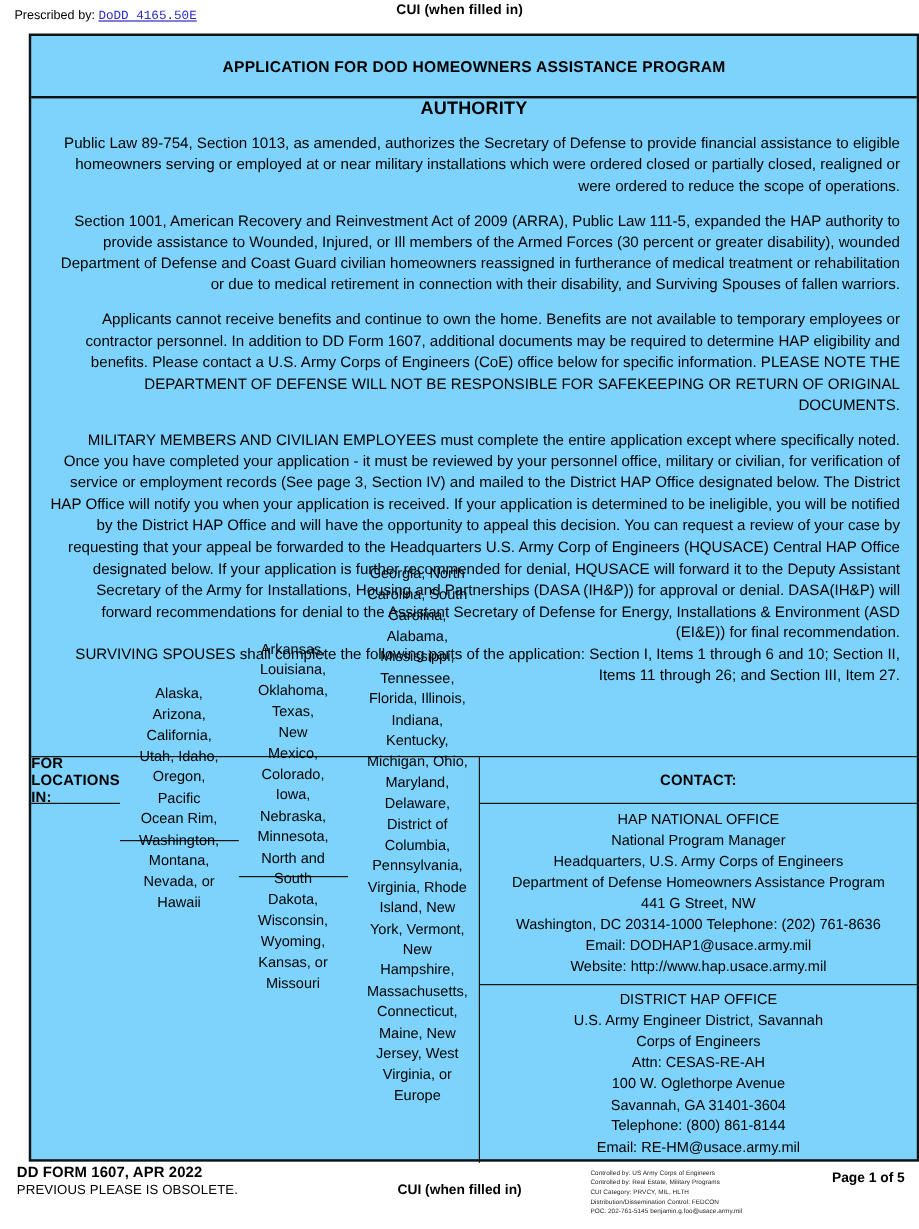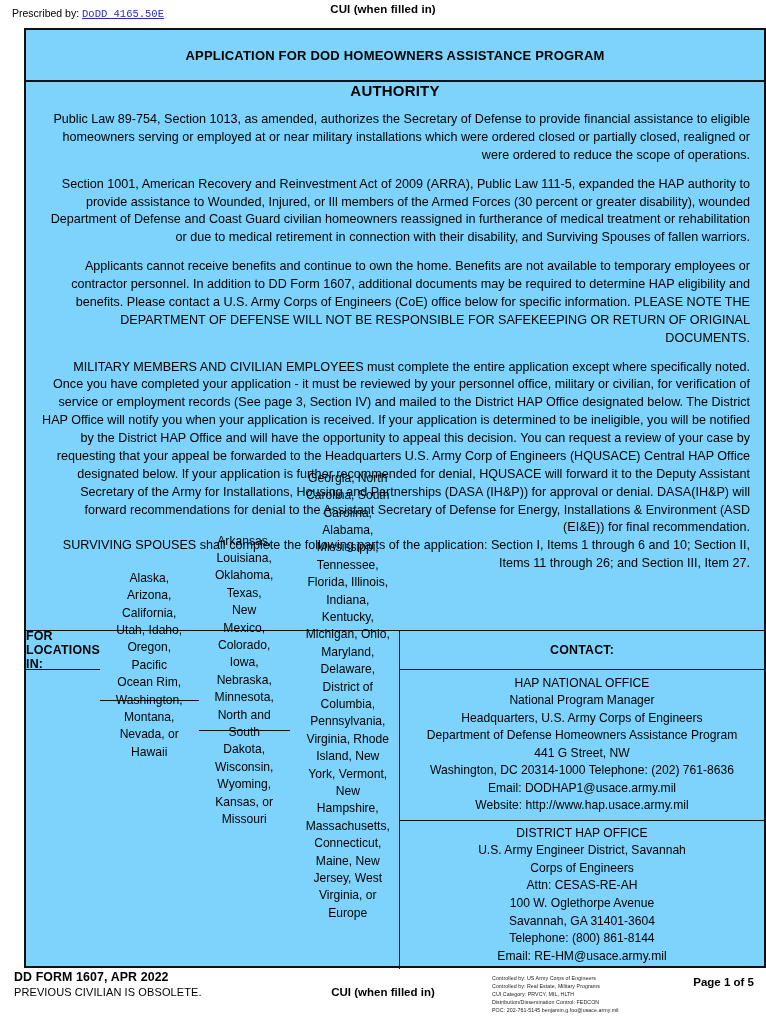--- a/index.html
+++ b/index.html
@@ -267,21 +267,21 @@
         </div>
       </div>
     </div>
 
   </div>
 </div>
 
 <div class="footer">
   <div class="footer-left">
     <div class="ff-name">DD FORM 1607, APR 2022</div>
-    <div class="ff-prev">PREVIOUS CIVILIAN IS OBSOLETE.</div>
+    <div class="ff-prev">PREVIOUS PLEASE IS OBSOLETE.</div>
   </div>
   <div class="footer-cui">CUI (when filled in)</div>
   <div class="footer-control">
     <span>Controlled by: US Army Corps of Engineers</span>
     <span>Controlled by: Real Estate, Military Programs</span>
     <span>CUI Category: PRVCY, MIL, HLTH</span>
     <span>Distribution/Dissemination Control: FEDCON</span>
     <span>POC: 202-761-5145 benjamin.g.foo@usace.army.mil</span>
   </div>
   <div class="page-num">Page 1 of 5</div>

